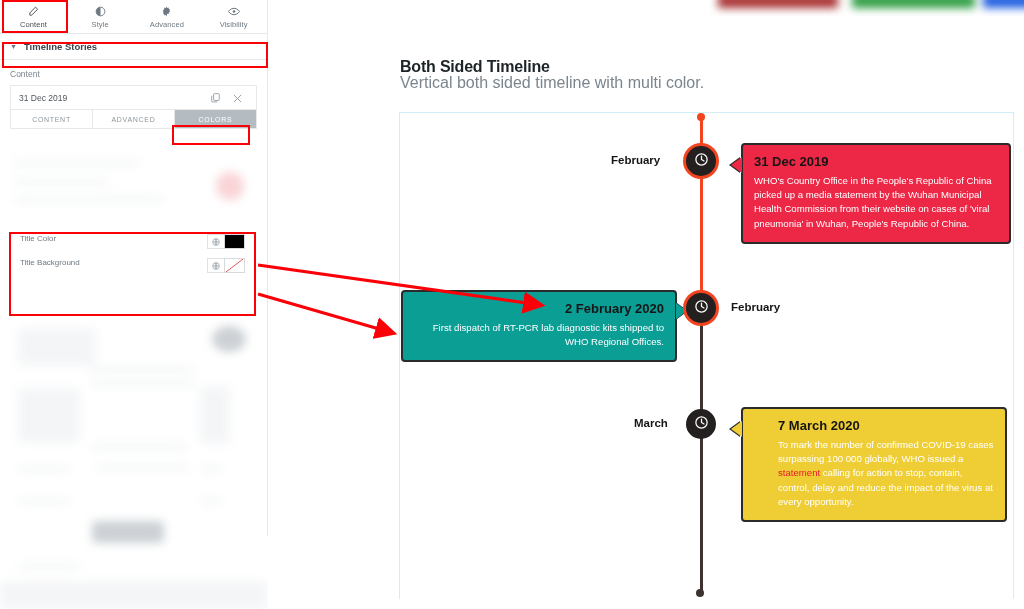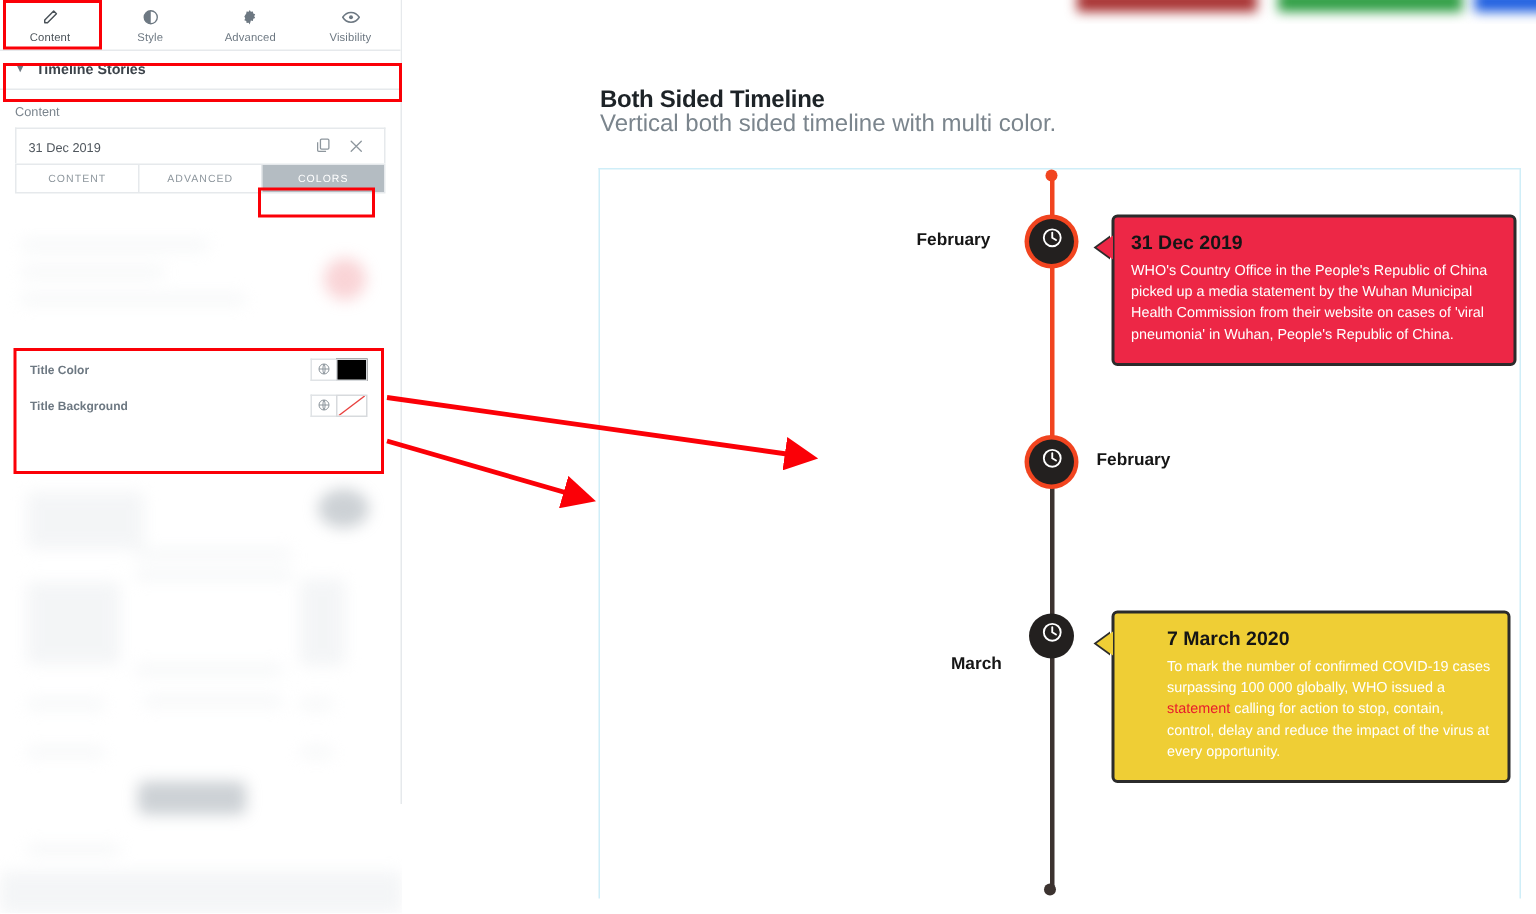--- a/index.html
+++ b/index.html
@@ -79,22 +79,22 @@
   .sk.pinkish { background: #f4a9ae; border-radius: 50%; }
   .sk.line { background: #eceff1; height: 7px; }
 
   
   #color-controls {
     position: absolute; left: 11px; top: 234px;
     width: 243px;
     background: #ffffff;
   }
   .ctrl-row {
-    display: flex; align-items: center;
-    height: 24px; padding: 0 9px; font-weight: bold;
+    display: flex; 
+    height: 24px; padding: 0 9px;
   }
   .ctrl-row .ctrl-label { flex: 1; font-size: 8px; color: #6d7882; }
   .swatch-group { display: flex; align-items: stretch; height: 15px; }
   .globe-btn {
     width: 17px; border: 1px solid #e0e3e6; border-right: none;
     display: flex; align-items: center; justify-content: center;
     background: #fff; cursor: pointer;
   }
   .swatch { width: 21px; border: 1px solid #d7dadd; cursor: pointer; }
 
@@ -339,22 +339,27 @@
 
       <div class="month-label" style="left:331px;top:188px;">February</div>
       <div class="marker ringed" style="left:286px;top:180px;">
         <span>
           <svg width="15" height="15" viewBox="0 0 24 24" fill="none" stroke="#ffffff" stroke-width="2">
               <circle cx="12" cy="12" r="9"></circle>
               <path d="M12 6.5V12l4 2.4" stroke-linecap="round"></path>
             </svg>
         </span>
       </div>
-
-      <div class="month-label" style="left:234px;top:304px;margin-top:20px;">March</div>
+      <div class="tl-card" style="left:1px;top:177px;width:276px;background:#0b9e95;text-align:right;">
+        <span class="notch" style="right:-12px;top:11px;border-top:8px solid transparent;border-bottom:8px solid transparent;border-left:11px solid #0b9e95;filter:drop-shadow(1.5px 0 0 #2b2b2b);"></span>
+        <div class="card-title">2 February 2020</div>
+        <div class="card-desc">First dispatch of RT-PCR lab diagnostic kits shipped to WHO Regional Offices.</div>
+      </div>
+
+      <div class="month-label" style="left:234px;top:304px;">March</div>
       <div class="marker" style="left:286px;top:296px;">
         <span>
           <svg width="15" height="15" viewBox="0 0 24 24" fill="none" stroke="#ffffff" stroke-width="2">
               <circle cx="12" cy="12" r="9"></circle>
               <path d="M12 6.5V12l4 2.4" stroke-linecap="round"></path>
             </svg>
         </span>
       </div>
       <div class="tl-card" style="left:341px;top:294px;width:266px;background:#efce35;padding-left:35px;">
         <span class="notch" style="left:-12px;top:12px;border-top:8px solid transparent;border-bottom:8px solid transparent;border-right:11px solid #efce35;filter:drop-shadow(-1.5px 0 0 #2b2b2b);"></span>

